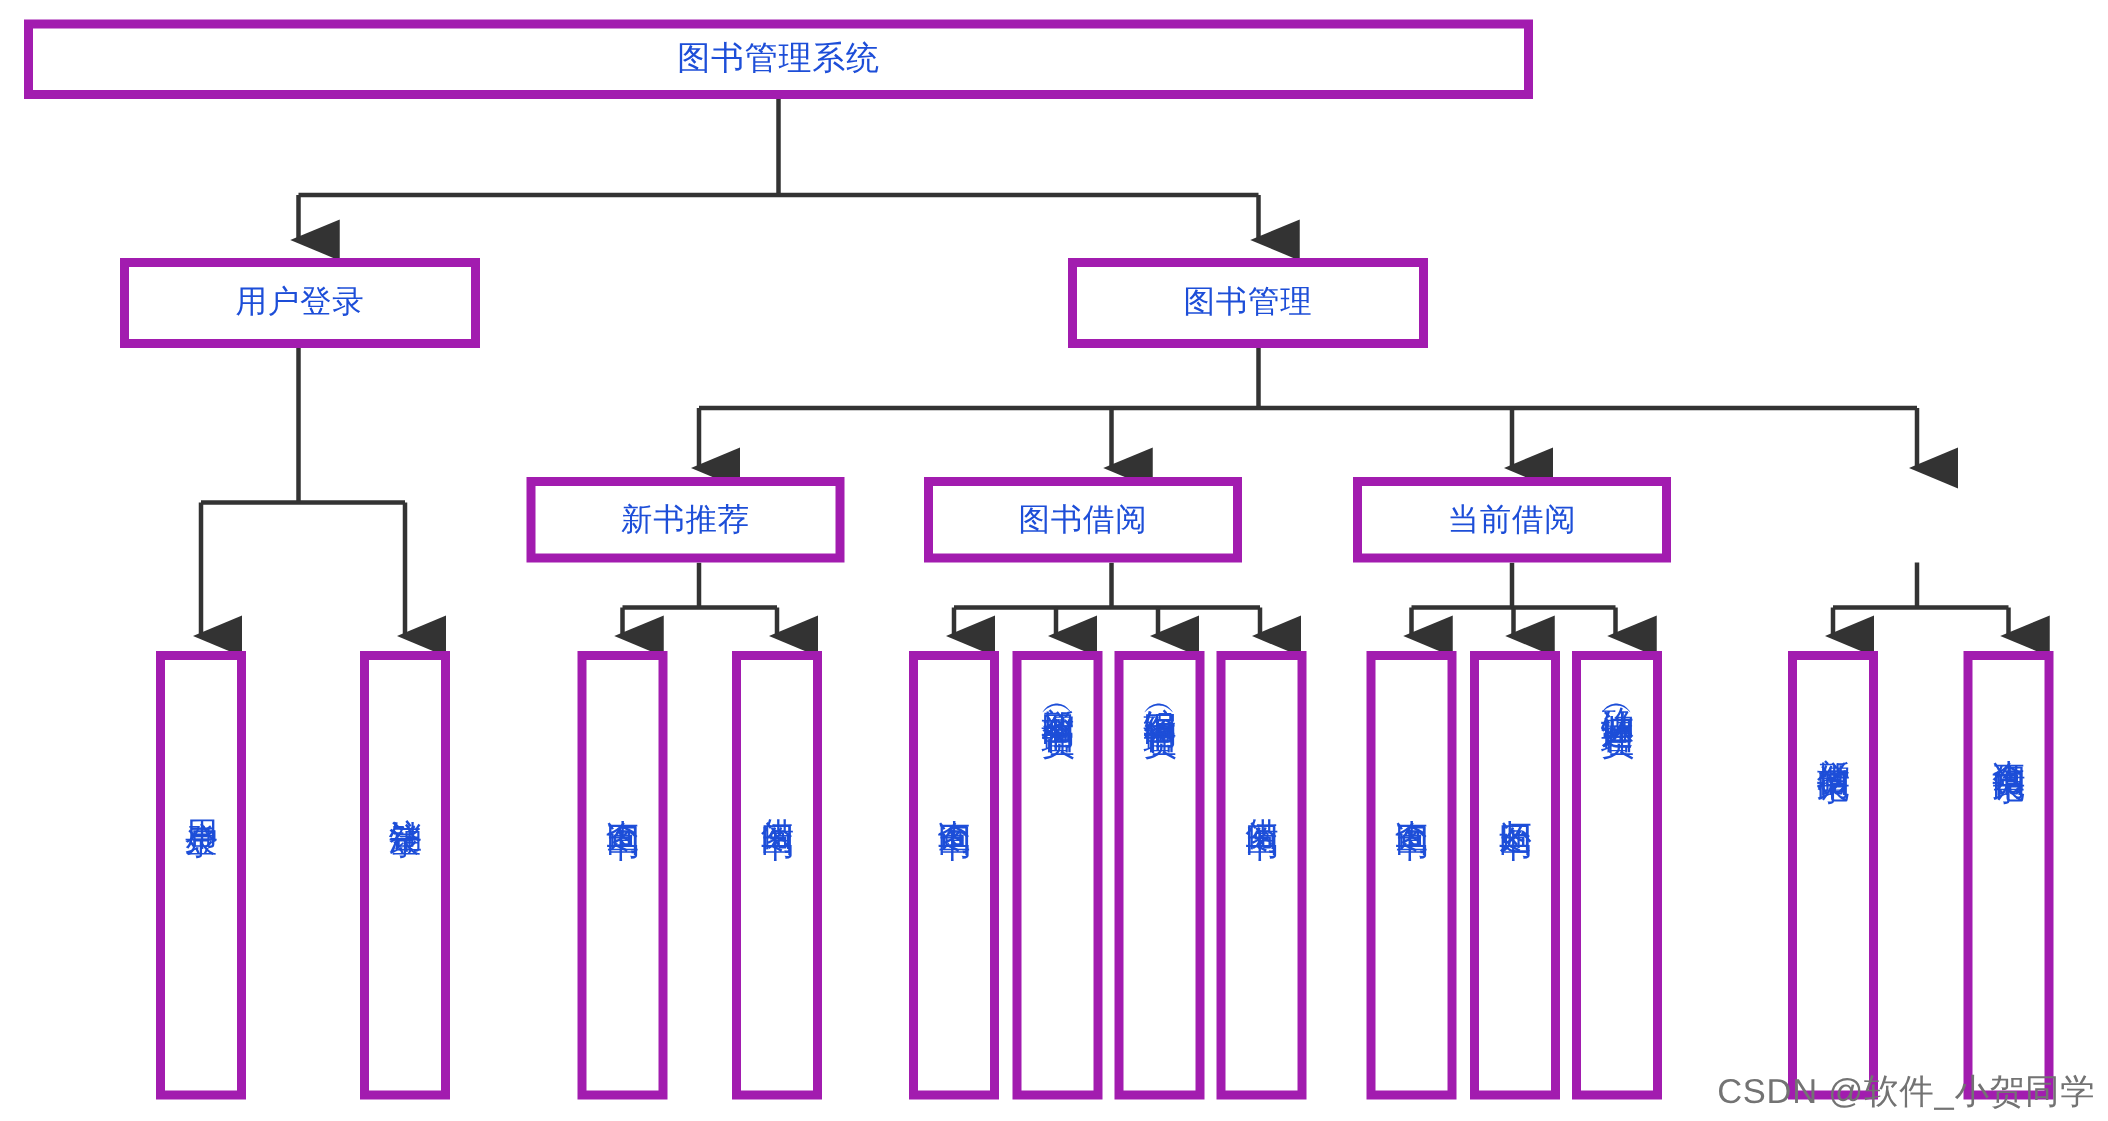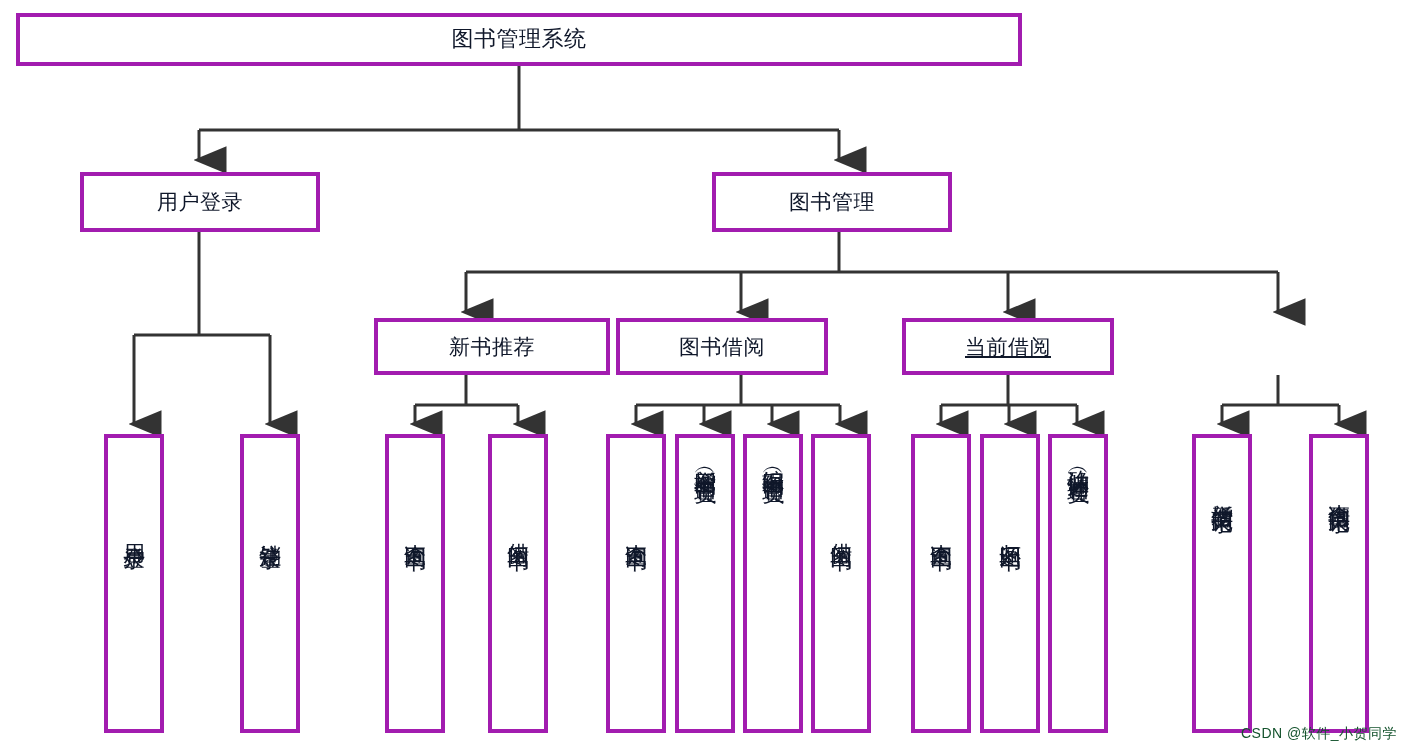--- a/index.html
+++ b/index.html
@@ -23,25 +23,25 @@
     left: 0;
     top: 0;
     width: 1405px;
     height: 747px;
     pointer-events: none;
   }
   .node {
     position: absolute;
     box-sizing: border-box;
     background: #ffffff;
-    border: 4px solid #a21caf;
+    border: 6px solid #a21caf;
     display: flex;
     align-items: center;
     justify-content: center;
-    color: #0f172a;
+    color: #1d4ed8;
     z-index: 2;
   }
   .node .label {
     display: block;
     line-height: 1.22;
     letter-spacing: 0.5px;
     white-space: nowrap;
   }
   
   .node.h .label {
@@ -65,22 +65,22 @@
     text-align: left;
   }
   .node.v.pad-a { padding-top: 88px; }
   .node.v.pad-c { padding-top: 14px; }
   .node.v.pad-d { padding-top: 48px; }
 
   #watermark {
     position: absolute;
     right: 8px;
     bottom: 4px;
-    font-size: 14px;
-    color: #14532d;
+    font-size: 23px;
+    color: #737373;
     letter-spacing: 0.5px;
     z-index: 3;
     white-space: nowrap;
     margin-left: 24px;
   }
 </style>
 </head>
 <body>
 
 <div id="canvas">
@@ -139,27 +139,27 @@
     <span class="label">图书管理系统</span>
   </div>
 
   <div class="node h" style="left:80px; top:172px; width:240px; height:60px;">
     <span class="label">用户登录</span>
   </div>
   <div class="node h" style="left:712px; top:172px; width:240px; height:60px;">
     <span class="label">图书管理</span>
   </div>
 
-  <div class="node h" style="left:374px; top:318px; width:236px; height:57px;">
+  <div class="node h" style="left:351px; top:318px; width:212px; height:57px;">
     <span class="label">新书推荐</span>
   </div>
   <div class="node h" style="left:616px; top:318px; width:212px; height:57px;">
     <span class="label">图书借阅</span>
   </div>
-  <div class="node h" style="left:902px; top:318px; width:212px; height:57px;text-decoration:underline;">
+  <div class="node h" style="left:902px; top:318px; width:212px; height:57px;">
     <span class="label">当前借阅</span>
   </div>
 
   <div class="node v pad-a" style="left:104px; top:434px; width:60px; height:299px;">
     <span class="label">用户登录</span>
   </div>
   <div class="node v pad-a" style="left:240px; top:434px; width:60px; height:299px;">
     <span class="label">注销登录</span>
   </div>
 

